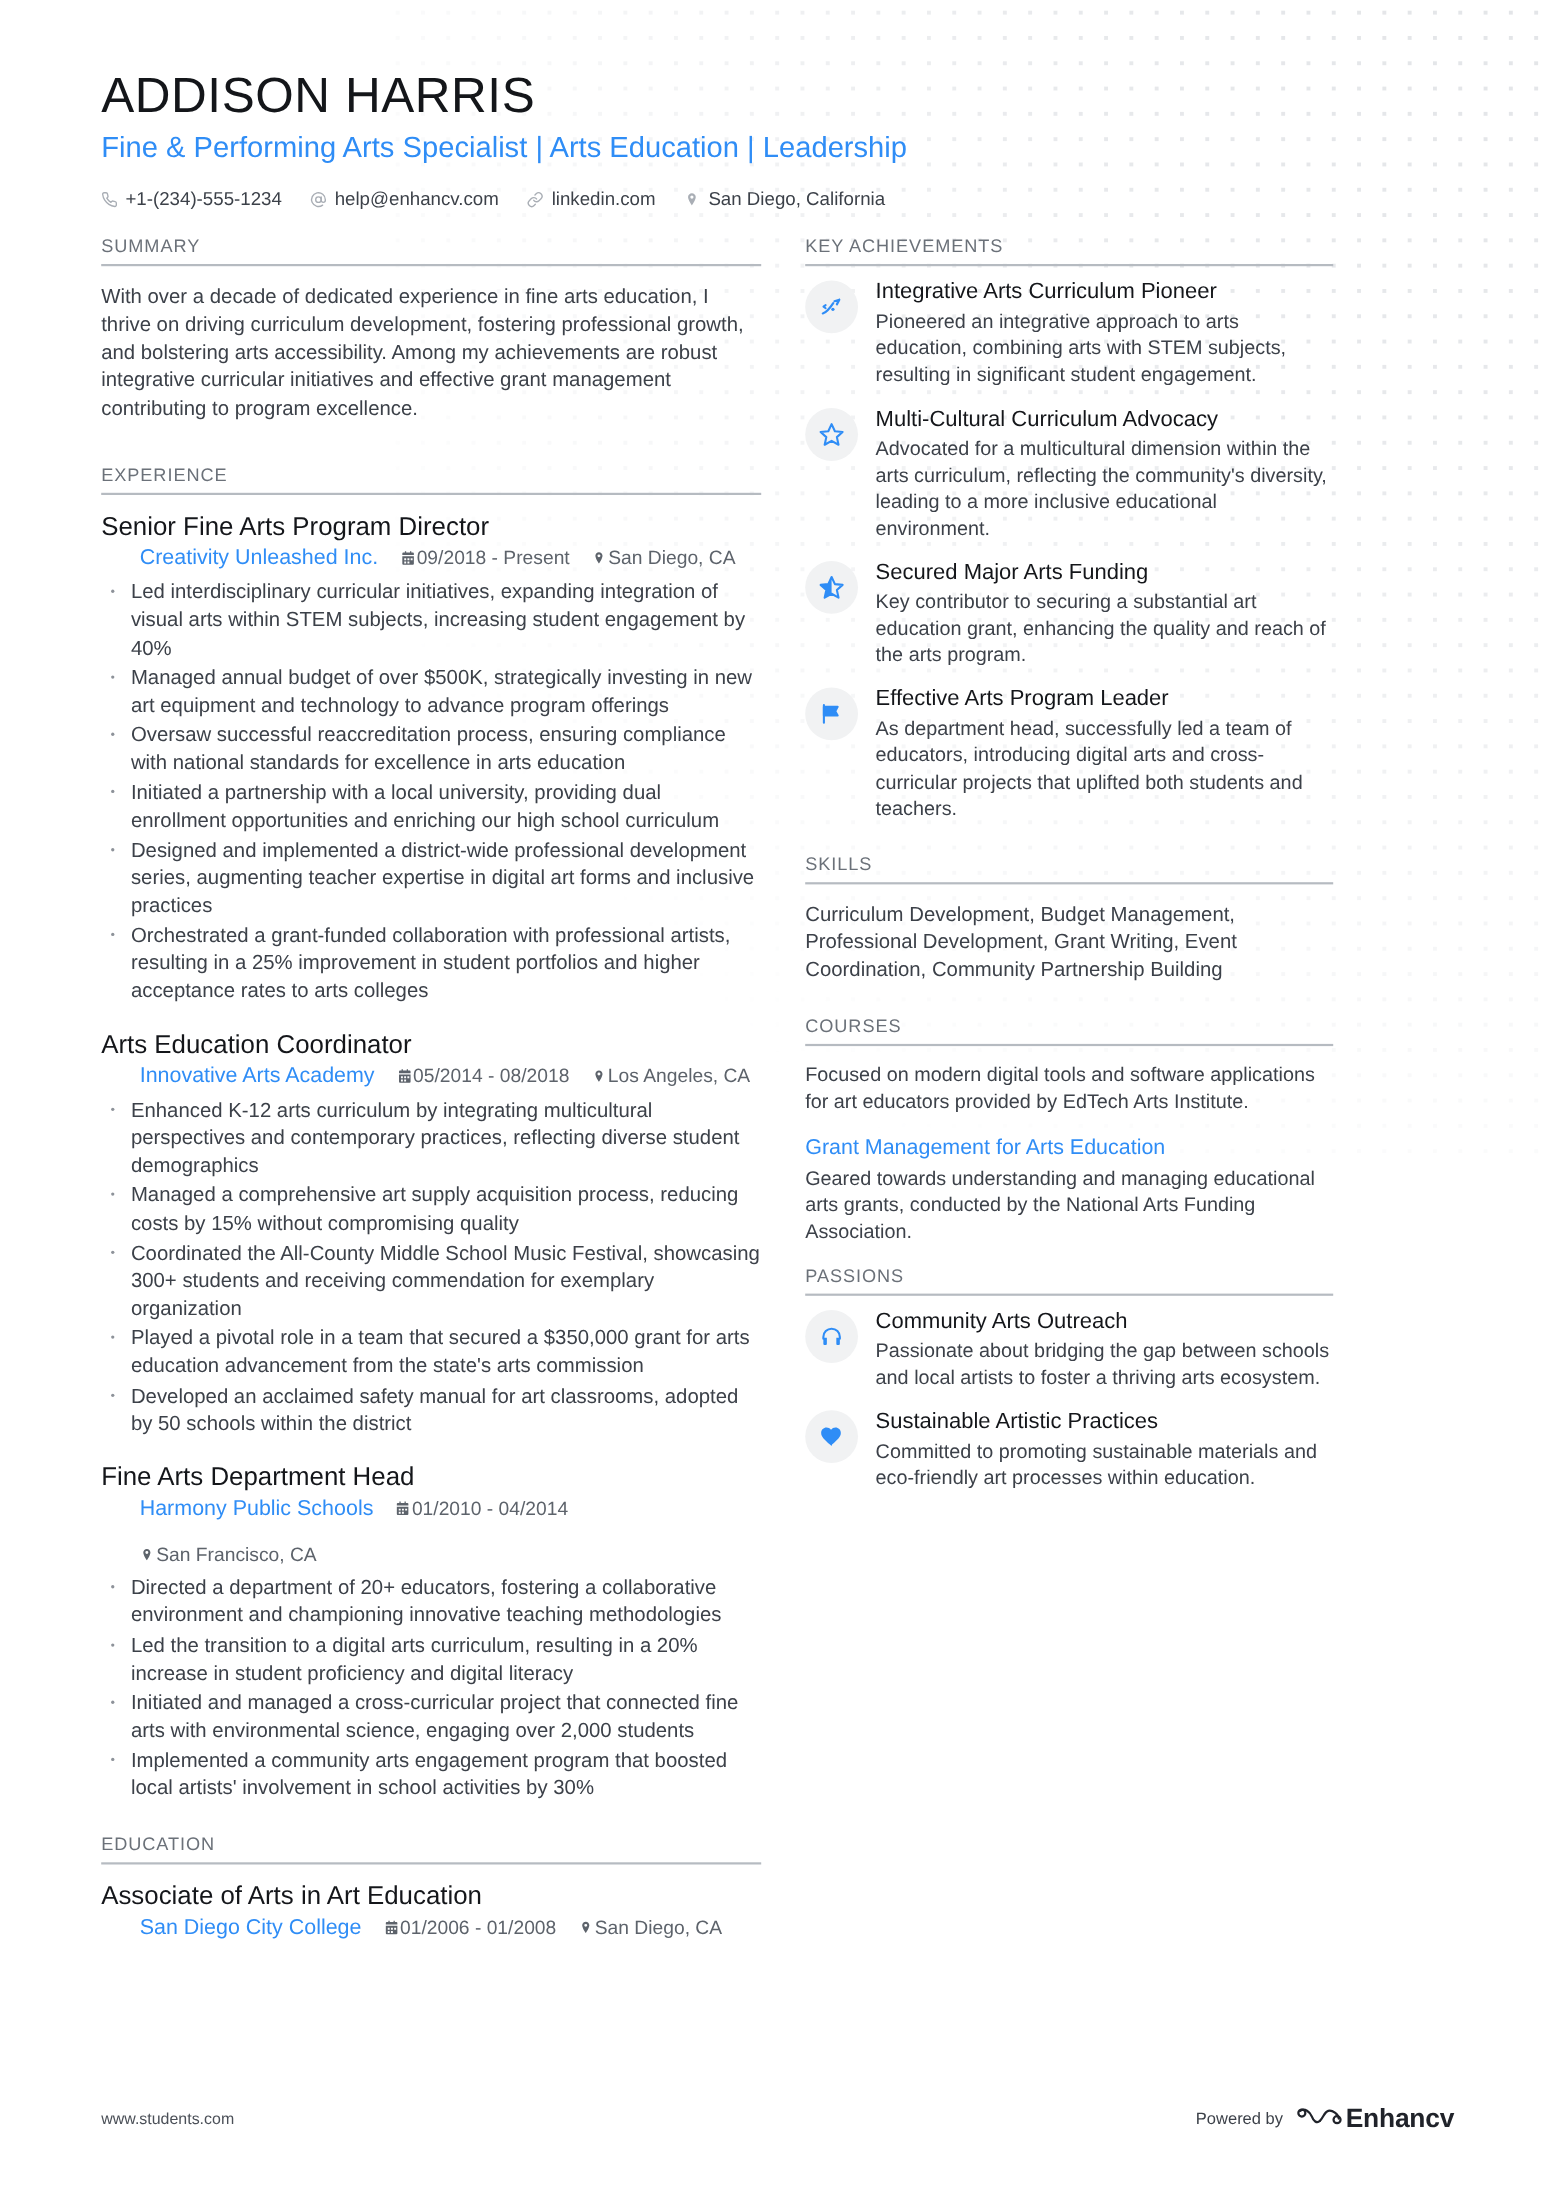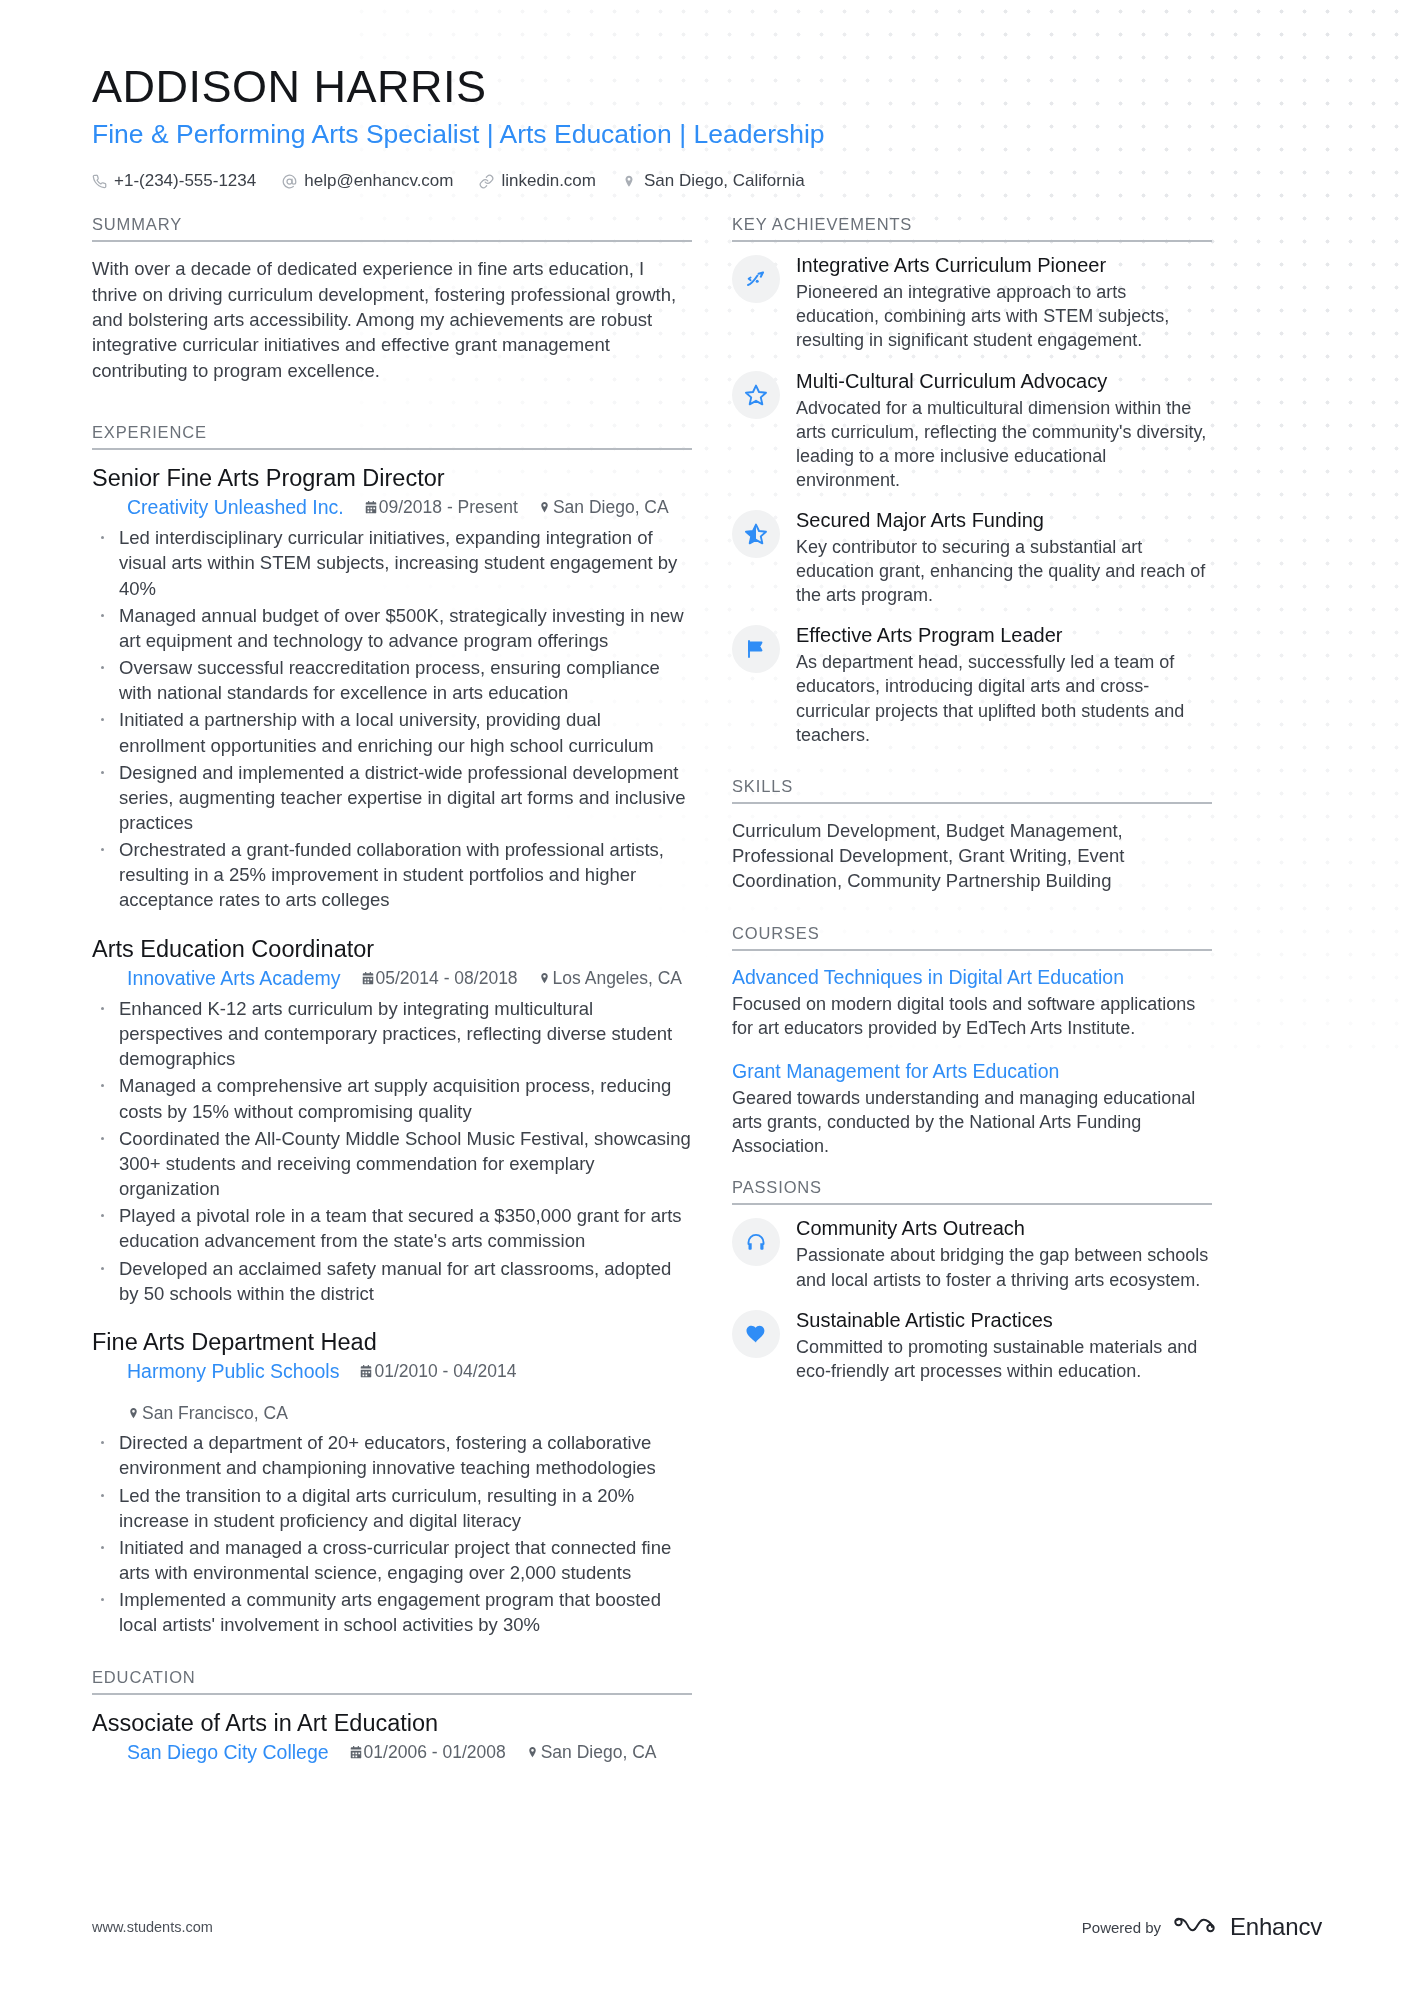--- a/index.html
+++ b/index.html
@@ -257,21 +257,22 @@
     align-items: center;
     gap: 13px;
   }
   .powered {
     font-size: 15px;
     color: #3c4149;
   }
   .brand {
     display: flex;
     align-items: center;
-    gap: 14px;
+    gap: 2px;
+    font-weight: bold;
   }
   .brand-word {
     font-size: 24px;
     color: #20232a;
     letter-spacing: -0.2px;
   }
 </style>
 </head>
 <body>
 
@@ -531,21 +532,20 @@
           <div class="sect-title">SKILLS</div>
           <div class="skills-text">Curriculum Development, Budget Management, Professional Development, Grant Writing, Event Coordination, Community Partnership Building</div>
         </div>
 
         <div class="spacer-md"></div>
 
         <div class="sect">
           <div class="sect-title">COURSES</div>
 
           <div class="course">
-            <div class="course-title">Advanced Techniques in Digital Art Education</div>
             <div class="course-desc">Focused on modern digital tools and software applications for art educators provided by EdTech Arts Institute.</div>
           </div>
 
           <div class="course">
             <div class="course-title">Grant Management for Arts Education</div>
             <div class="course-desc">Geared towards understanding and managing educational arts grants, conducted by the National Arts Funding Association.</div>
           </div>
         </div>
 
         <div class="spacer-sm"></div>

